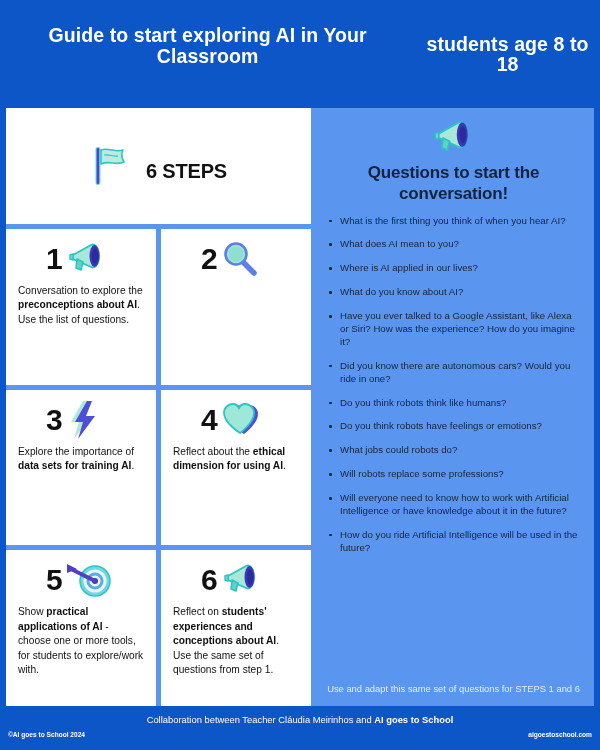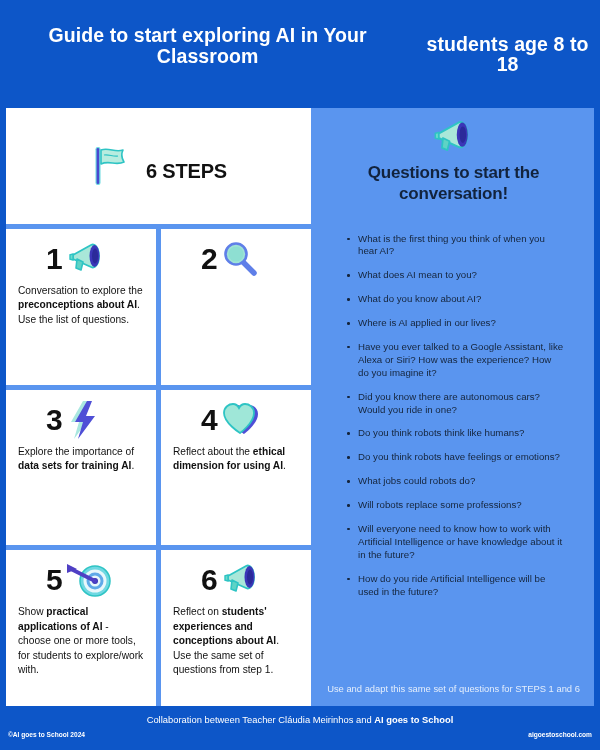--- a/index.html
+++ b/index.html
@@ -111,21 +111,21 @@
     margin-bottom:10px;
   }
   .q-title{
     font-size:17px;font-weight:bold;color:#12233d;
     line-height:1.25;
     margin-top:2px;
     letter-spacing:-0.2px;
   }
   .q-list{
     list-style:none;
-    margin:18px;padding:0 0 0 2px;
+    margin:0;padding:0 0 0 2px;
     flex:1 1 auto;
   }
   .q-item{
     position:relative;
     padding-left:13px;
     margin-bottom:11px;
     font-size:9.7px;
     line-height:1.33;
     color:#15253c;
   }
@@ -303,22 +303,22 @@
             <path d="M8 15 L8 21 L5 20.2 L5 15.8 Z" fill="#6ddccb" stroke="#2ec4c4" stroke-width="1.4"></path>
             <path d="M12 20 L18 23 L16 31 L11 29 Z" fill="#5fd3c5" stroke="#2ec4c4" stroke-width="1.6" stroke-linejoin="round"></path>
           </svg>
         </span>
         <div class="q-title">Questions to start the conversation!</div>
       </div>
 
       <ul class="q-list">
           <li class="q-item">What is the first thing you think of when you hear AI?</li>
           <li class="q-item">What does AI mean to you?</li>
+          <li class="q-item">Where is AI applied in our lives?</li>
           <li class="q-item">What do you know about AI?</li>
-          <li class="q-item">Where is AI applied in our lives?</li>
           <li class="q-item">Have you ever talked to a Google Assistant, like Alexa or Siri? How was the experience? How do you imagine it?</li>
           <li class="q-item">Did you know there are autonomous cars? Would you ride in one?</li>
           <li class="q-item">Do you think robots think like humans?</li>
           <li class="q-item">Do you think robots have feelings or emotions?</li>
           <li class="q-item">What jobs could robots do?</li>
           <li class="q-item">Will robots replace some professions?</li>
           <li class="q-item">Will everyone need to know how to work with Artificial Intelligence or have knowledge about it in the future?</li>
           <li class="q-item">How do you ride Artificial Intelligence will be used in the future?</li>
         </ul>
 

